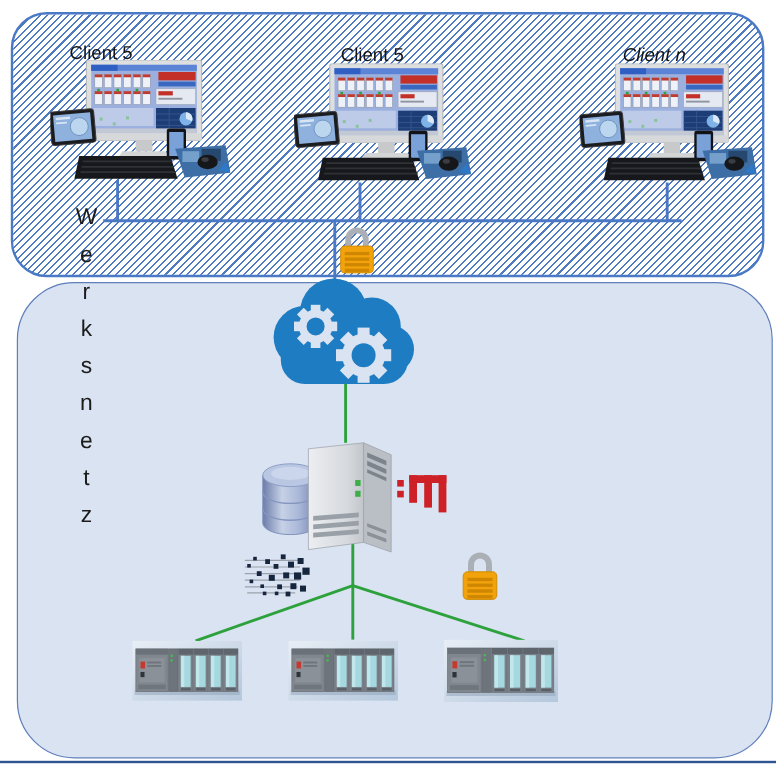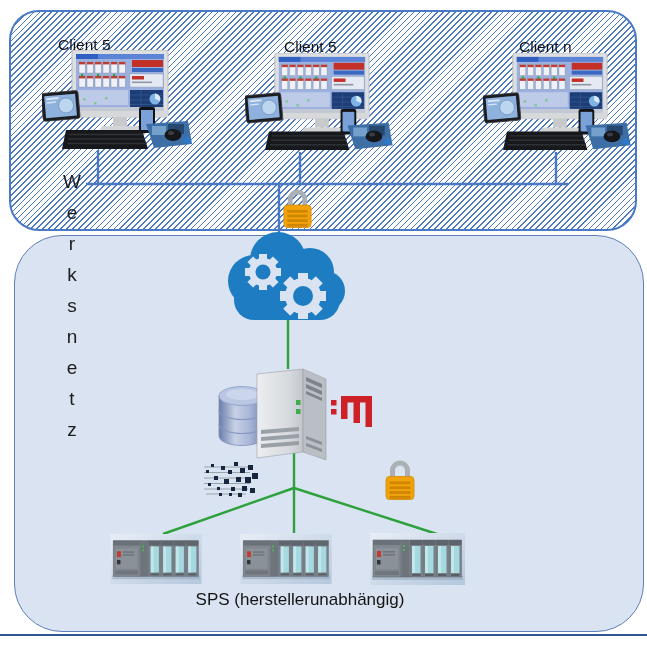--- a/index.html
+++ b/index.html
@@ -330,29 +330,28 @@
 
     <use href="#lock" x="383" y="457" width="34" height="44"></use>
 
     <use href="#plc" x="110" y="534" width="92" height="50"></use>
     <use href="#plc" x="240" y="534" width="92" height="50"></use>
     <use href="#plc" x="370" y="533" width="95" height="52"></use>
   </svg>
 
   <div class="client-label" style="left:58px;top:36px;">Client 5</div>
   <div class="client-label" style="left:284px;top:38px;">Client 5</div>
-  <div class="client-label" style="left:519px;top:38px;">Client n</div>
+  <div class="client-label" style="left:519px;top:38px;font-style:italic;">Client n</div>
 
   <div class="werks">
     <span>W</span>
     <span>e</span>
     <span>r</span>
     <span>k</span>
     <span>s</span>
     <span>n</span>
     <span>e</span>
     <span>t</span>
     <span>z</span>
   </div>
 
 
-  <div class="sps-label">SPS (herstellerunabhängig)</div>
 </div>
 
 </body></html>

